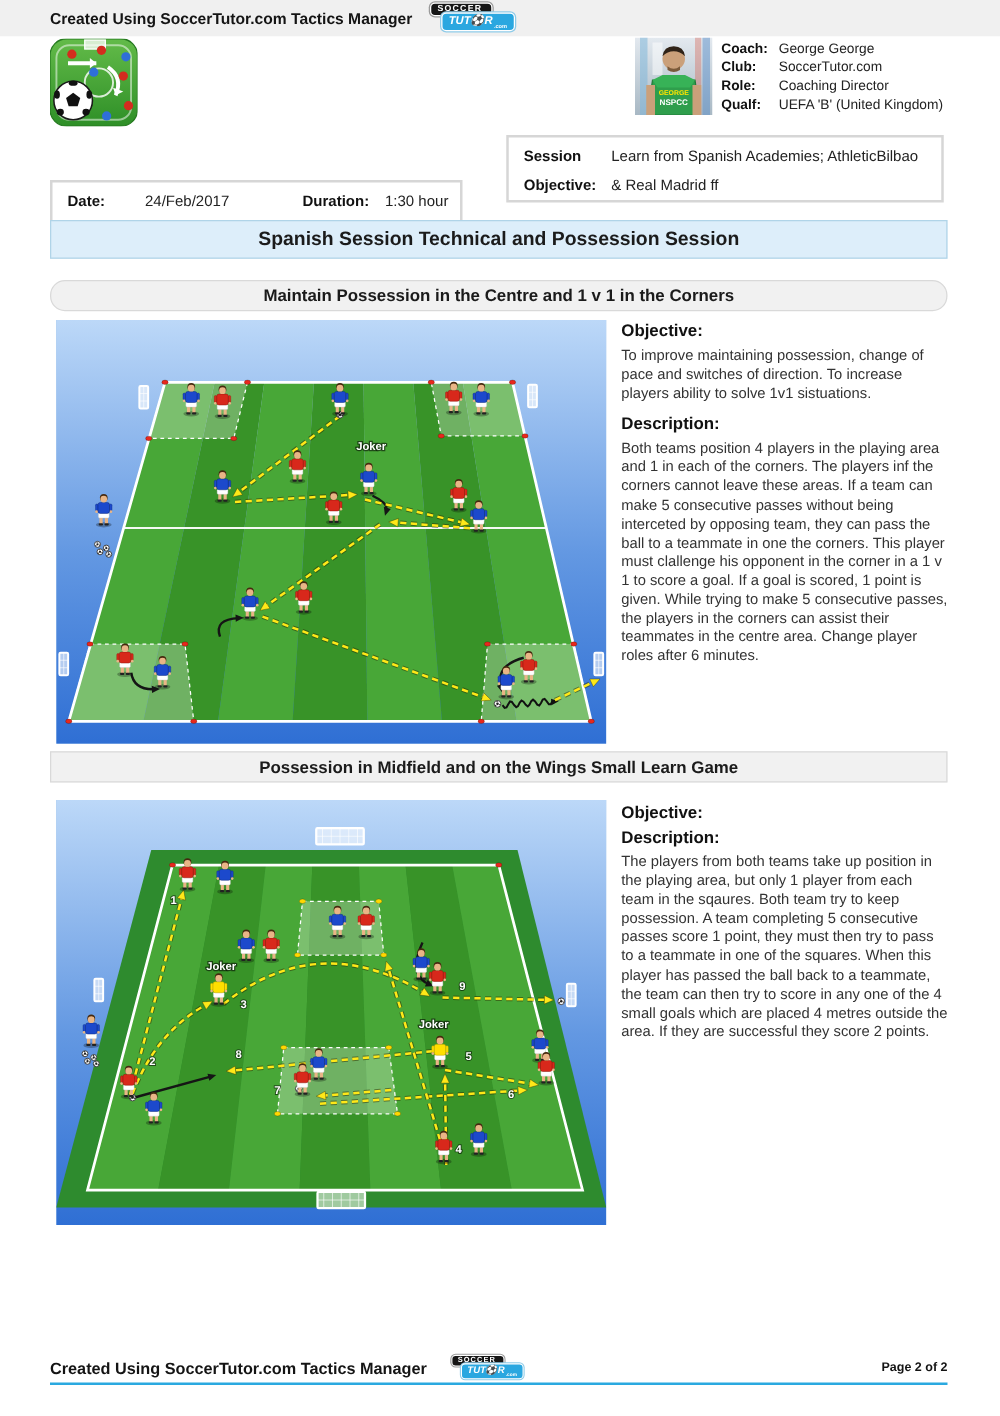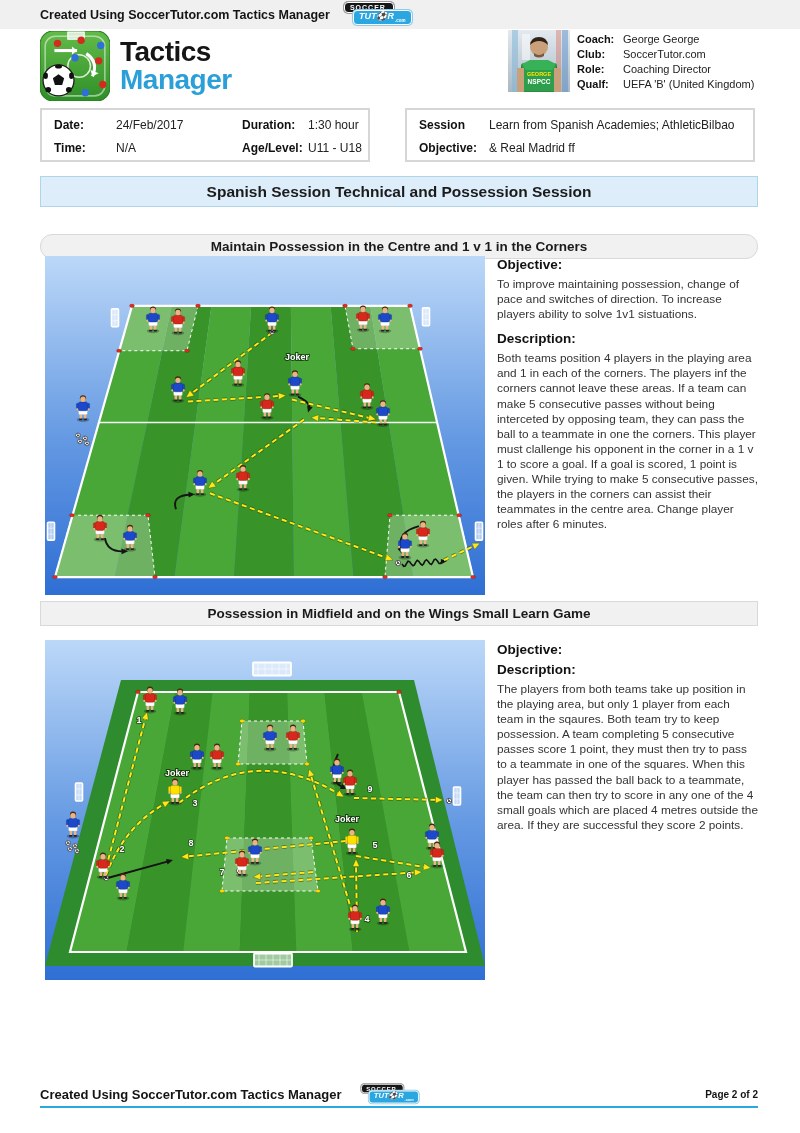--- a/index.html
+++ b/index.html
@@ -32,21 +32,21 @@
   
   .coach-panel { top:30px; left:508px; width:252px; display:flex; gap:7px; }
   .coach-photo { width:62px; height:62px; flex:0 0 62px; }
   .coach-rows { padding-top:2px; }
   .coach-row { display:flex; font-size:11px; line-height:15px; }
   .coach-row .lbl { font-weight:bold; width:46px; color:#111; }
   .coach-row .val { color:#222; }
 
   
   .info-box { top:108px; height:54px; background:#fff; border:2px solid #d6d6d6; }
-  .info-left { left:40px; width:330px; }
+  .info-left { left:40px; width:330px;margin-top:36px; }
   .info-right { left:405px; width:350px; }
   .info-grid { position:relative; width:100%; height:100%; font-size:12px; }
   .ig { position:absolute; white-space:nowrap; }
   .b { font-weight:bold; color:#111; }
 
   
   .session-title { top:176px; left:40px; width:718px; height:31px; background:#ddeefa; border:1px solid #b0d4e8;
     display:flex; align-items:center; justify-content:center; font-weight:bold; font-size:15.5px; color:#1b1b1b; }
   .sec-header { left:40px; width:718px; height:25px; background:#f1f1f1; border:1px solid #d9d9d9;
     display:flex; align-items:center; justify-content:center; font-weight:bold; font-size:13.5px; color:#1b1b1b; }
@@ -97,24 +97,20 @@
       <circle cx="61" cy="52" r="3.6" fill="#d32c1e"></circle>
     <circle cx="44" cy="60" r="3.6" fill="#2f6fd8"></circle>
     <circle cx="18" cy="48" r="15" fill="#fff" stroke="#1a1a1a" stroke-width="1.2"></circle>
     <polygon points="18,42 23.5,46 21.5,52.5 14.5,52.5 12.5,46" fill="#111"></polygon>
     <ellipse cx="18" cy="34.5" rx="3.4" ry="2" fill="#111"></ellipse>
     <ellipse cx="30.5" cy="43.5" rx="2.2" ry="3.2" fill="#111"></ellipse>
     <ellipse cx="28" cy="57" rx="2.8" ry="2.6" fill="#111"></ellipse>
     <ellipse cx="8" cy="57" rx="2.8" ry="2.6" fill="#111"></ellipse>
     <ellipse cx="5.5" cy="43.5" rx="2.2" ry="3.2" fill="#111"></ellipse>
   </svg>
-  <div class="logo-text">
-    <div class="l1">Tactics</div>
-    <div class="l2">Manager</div>
-  </div>
 </div>
 
 <div class="abs coach-panel">
   <svg class="coach-photo" viewBox="0 0 62 62">
     <defs>
       <linearGradient id="cpg" x1="0" y1="0" x2="0" y2="1">
         <stop offset="0" stop-color="#e3e9ef"></stop>
           <stop offset="1" stop-color="#a8b8c4"></stop>
       </linearGradient>
     </defs>
@@ -170,21 +166,21 @@
   <div class="info-grid">
     <span class="ig b" style="left:12px; top:8px;">Session</span>
     <span class="ig" style="left:82px; top:8px;">Learn from Spanish Academies; AthleticBilbao</span>
     <span class="ig b" style="left:12px; top:31px;">Objective:</span>
     <span class="ig" style="left:82px; top:31px;">&amp; Real Madrid ff</span>
   </div>
 </div>
 
 <div class="abs session-title">Spanish Session Technical and Possession Session</div>
 
-<div class="abs sec-header" style="top:234px;border-radius:12px;">Maintain Possession in the Centre and 1 v 1 in the Corners</div>
+<div class="abs sec-header" style="top:224px;border-radius:12px;">Maintain Possession in the Centre and 1 v 1 in the Corners</div>
 <svg id="diagram1" class="abs diagram" style="top:256px; height:339px;" viewBox="0 0 440 340" preserveAspectRatio="none">
     <defs>
       <linearGradient id="diagram1sky" x1="0" y1="0" x2="0" y2="1">
         <stop offset="0" stop-color="#bcd8f8"></stop>
         <stop offset="0.55" stop-color="#6398e2"></stop>
         <stop offset="1" stop-color="#2f6fd4"></stop>
       </linearGradient>
     </defs>
     <rect x="0" y="0" width="440" height="340" fill="url(#diagram1sky)"></rect>
     <polygon points="87,50 126.71428571428572,50 69.71428571428571,322 10,322" fill="#48a737"></polygon>

